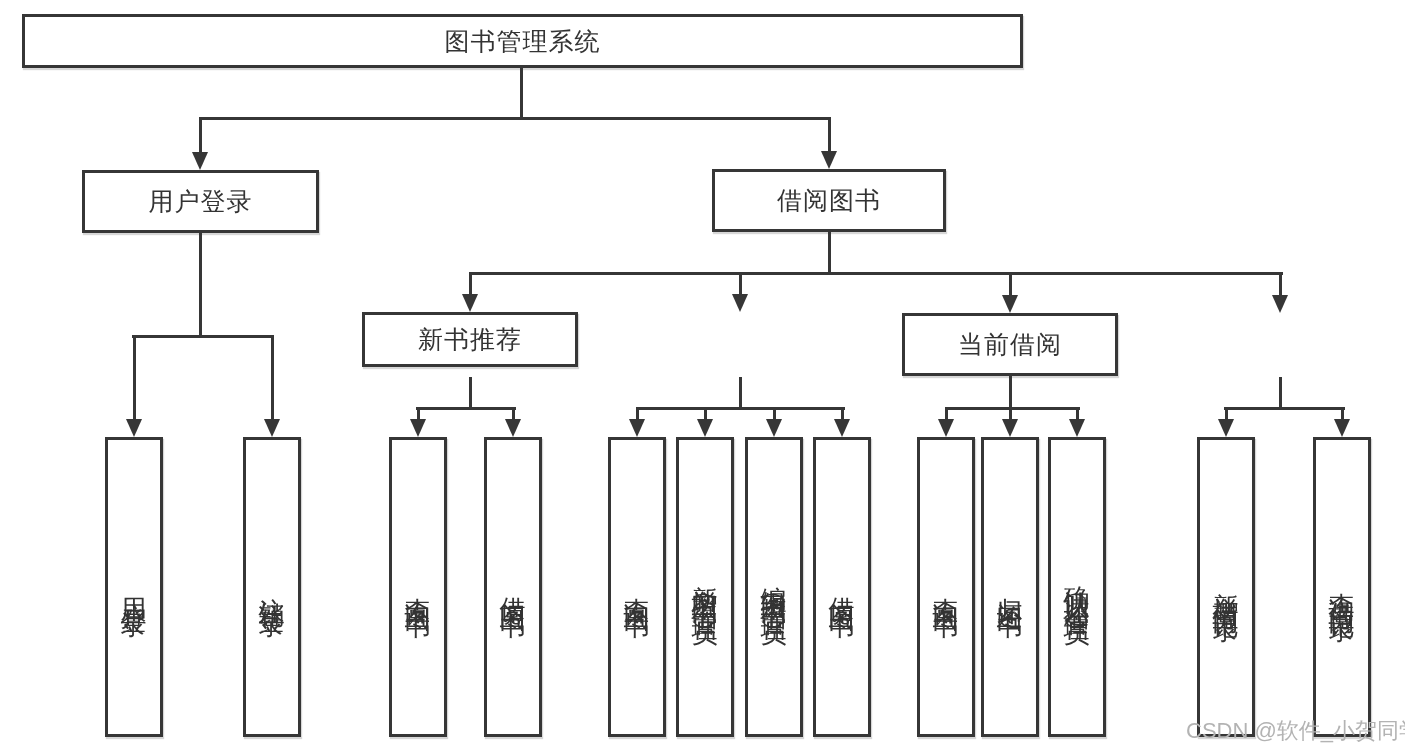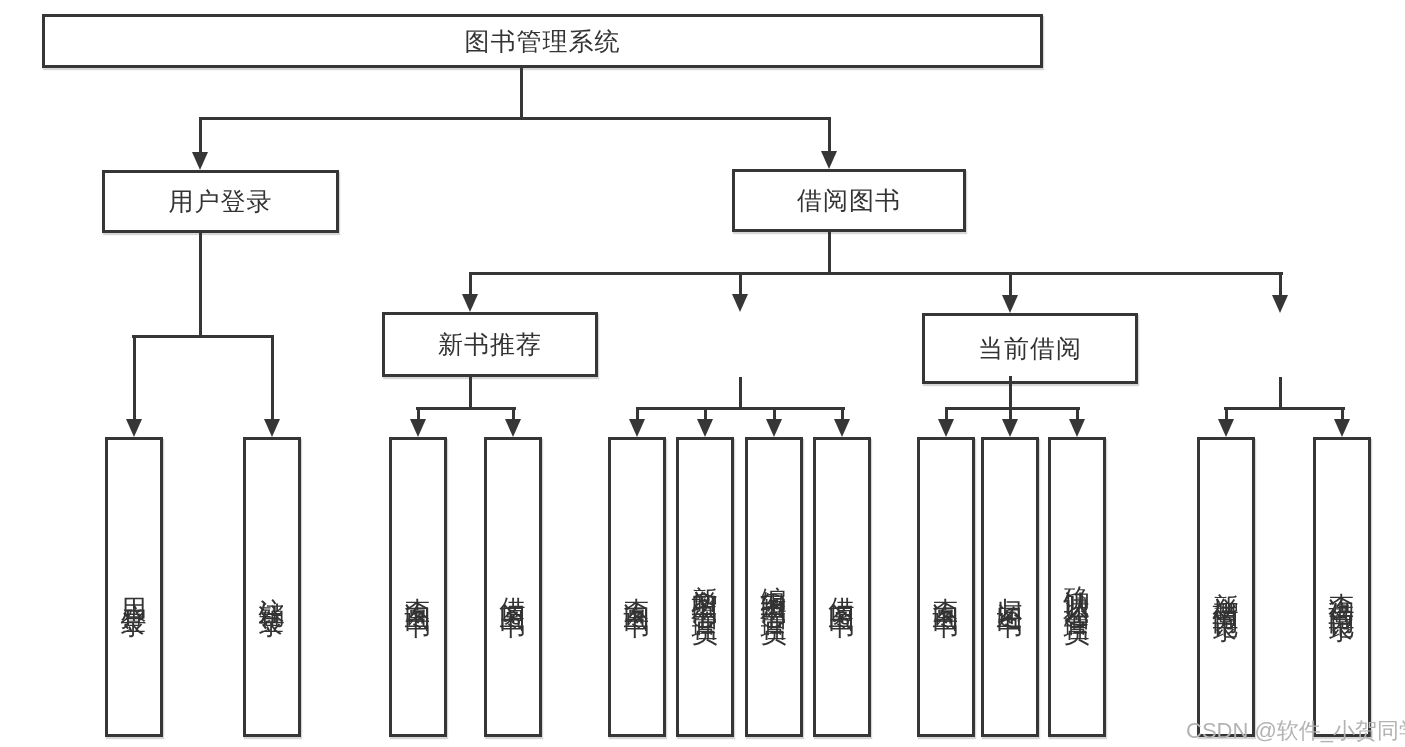--- a/index.html
+++ b/index.html
@@ -6,21 +6,20 @@
   .canvas {
     position:relative; width:1405px; height:747px; background:var(--background,#ffffff);
     font-family:"Liberation Sans","DejaVu Sans",sans-serif; overflow:hidden;
   }
   .hbox {
     position:absolute; box-sizing:border-box; background:#ffffff;
     border:3px solid var(--line,#363636); color:var(--text,#333333);
     display:flex; align-items:center; justify-content:center;
     font-size:25px; letter-spacing:1px;
     box-shadow:1px 2px 1px rgba(140,140,140,0.35);
-    margin-left:20px;
   }
   .vbox {
     position:absolute; box-sizing:border-box; background:#ffffff;
     border:3px solid var(--line,#363636); color:var(--text,#333333);
     width:58px; top:437px; height:300px;
     display:flex; align-items:center; justify-content:center;
     box-shadow:1px 2px 1px rgba(140,140,140,0.35);
   }
   .vbox span {
     writing-mode:vertical-rl; text-orientation:mixed;
@@ -71,24 +70,24 @@
   <div class="line" style="left:469px;top:272px;width:814px;height:3px;"></div>
   <div class="line" style="left:469px;top:275px;width:3px;height:21px;"></div>
   <div class="arrow" style="left:462px;top:294px;"></div>
   <div class="line" style="left:739px;top:275px;width:3px;height:21px;"></div>
   <div class="arrow" style="left:732px;top:294px;"></div>
   <div class="line" style="left:1009px;top:275px;width:3px;height:21px;"></div>
   <div class="arrow" style="left:1002px;top:295px;"></div>
   <div class="line" style="left:1279px;top:275px;width:3px;height:21px;"></div>
   <div class="arrow" style="left:1272px;top:295px;"></div>
 
-  <div class="hbox" style="left:362px;top:312px;width:216px;height:65px;">
+  <div class="hbox" style="left:362px;top:312px;width:216px;height:55px;">
     <span>新书推荐</span>
   </div>
-  <div class="hbox" style="left:902px;top:313px;width:216px;height:71px;">
+  <div class="hbox" style="left:902px;top:313px;width:216px;height:63px;">
     <span>当前借阅</span>
   </div>
 
   <div class="line" style="left:469px;top:377px;width:3px;height:33px;"></div>
   <div class="line" style="left:416px;top:407px;width:100px;height:3px;"></div>
   <div class="line" style="left:417px;top:410px;width:3px;height:11px;"></div>
   <div class="arrow" style="left:410px;top:419px;"></div>
   <div class="line" style="left:512px;top:410px;width:3px;height:11px;"></div>
   <div class="arrow" style="left:505px;top:419px;"></div>
 

